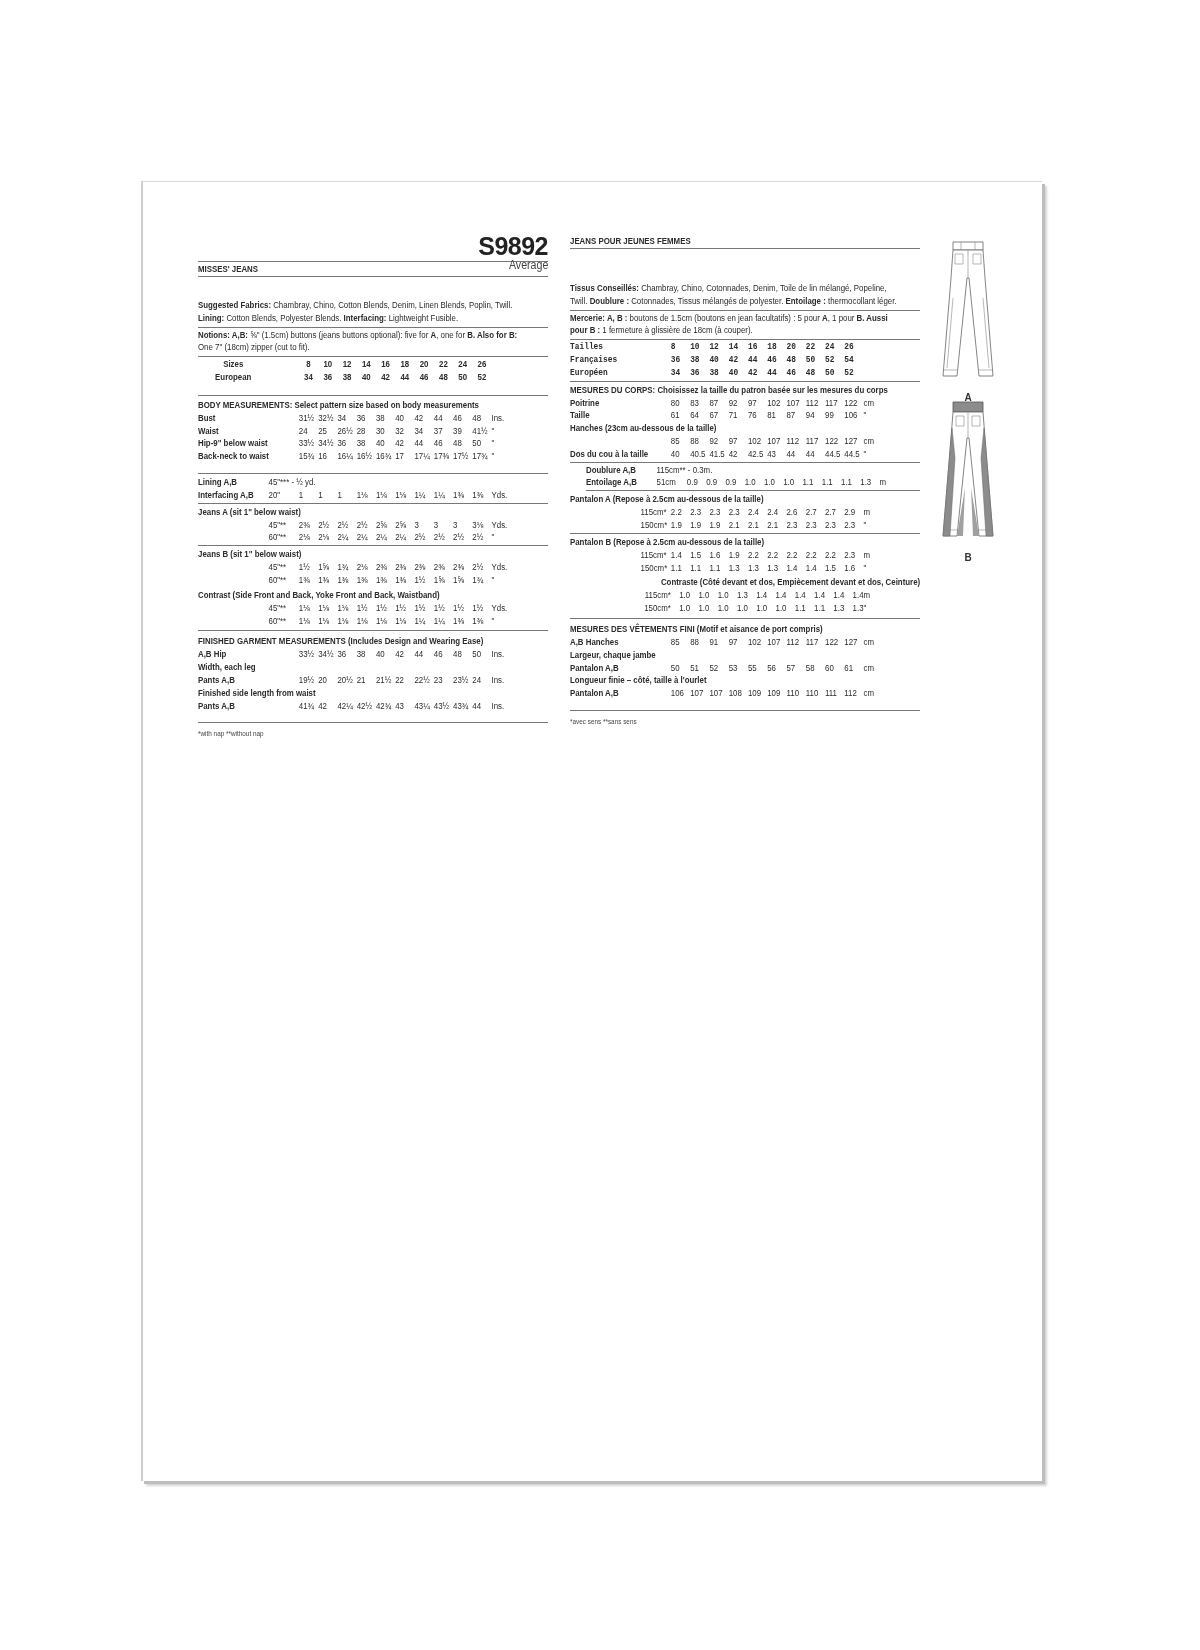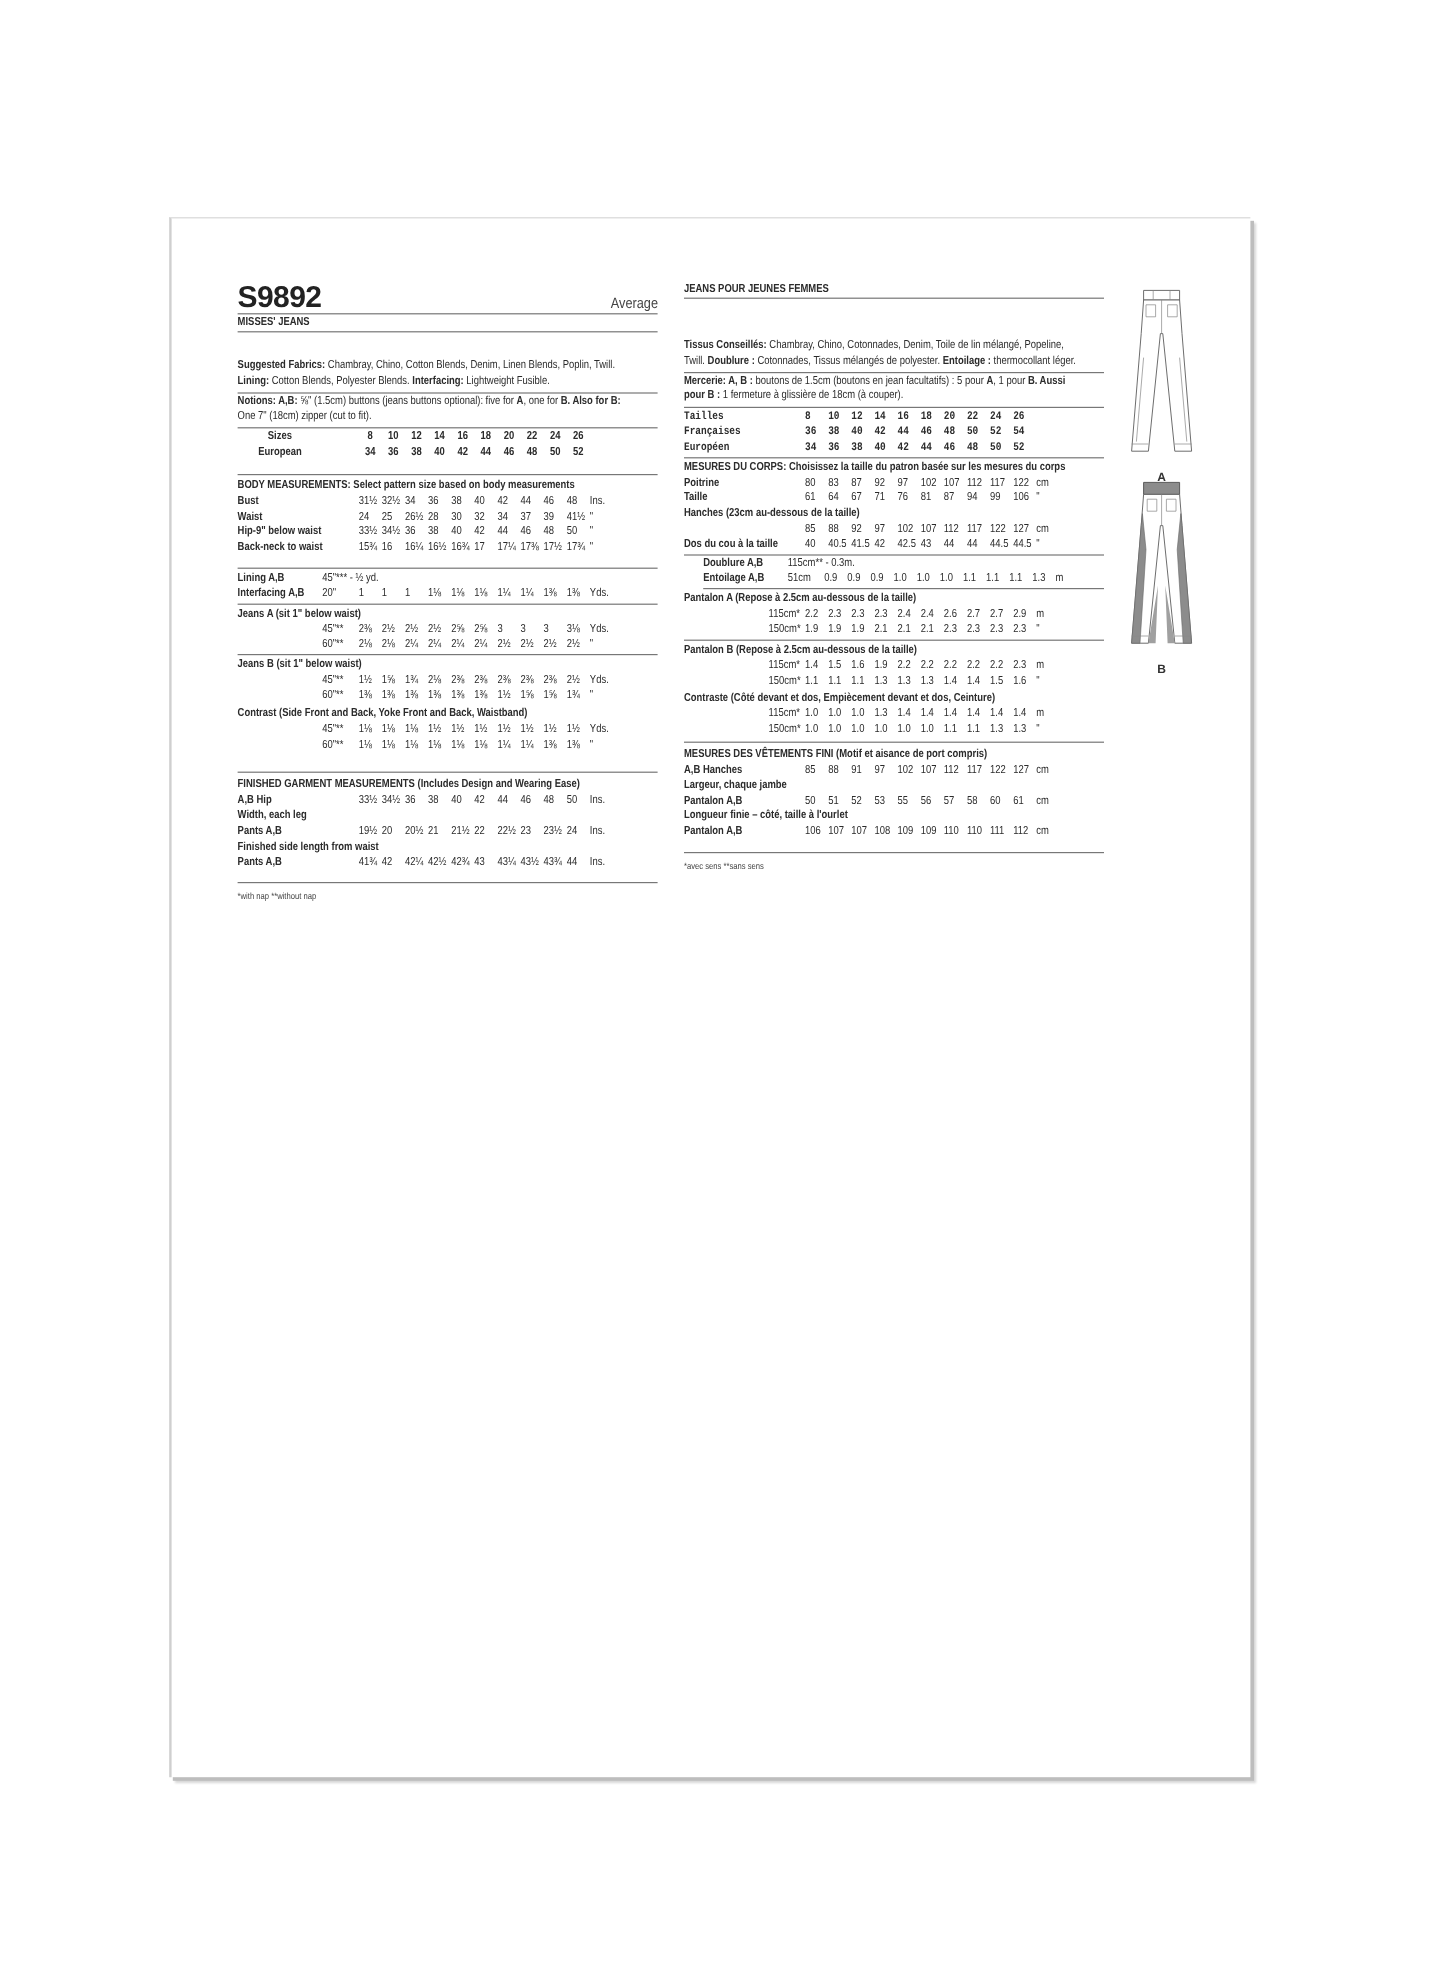--- a/index.html
+++ b/index.html
@@ -5,21 +5,21 @@
   html, body { margin:0; padding:0; background:#ffffff; }
   body { width:1200px; height:1650px; position:relative; overflow:hidden;
          font-family:"Liberation Sans", sans-serif; color:#2b2b2b; }
   .page { position:absolute; left:141px; top:181px; width:899px; height:1299px;
           background:#fff; border-top:1px solid #d8d8d8; border-left:2px solid #cfcfcf;
           box-shadow: 3px 3px 0 #bdbdbd, 5px 5px 2px #d6d6d6; }
   .col { position:absolute; top:52px; font-family:"Liberation Sans", sans-serif; }
   .col-en { left:55px; width:350px; }
   .col-fr { left:427px; width:350px; }
   .head { display:flex; justify-content:space-between; align-items:flex-end;
-          border-bottom:1.5px solid #777; padding-bottom:1px; height:26px; }
+          border-bottom:1.5px solid #777; padding-bottom:1px; height:26px;flex-direction:column; }
   .code { font-family:"Liberation Sans", sans-serif; font-weight:bold; font-size:25px;
           letter-spacing:-0.5px; color:#222; line-height:24px; }
   .level { font-family:"Liberation Sans", sans-serif; font-size:12.5px; color:#444;
            transform:scaleX(0.85); transform-origin:right bottom; white-space:nowrap; }
   .sec { border-bottom:1.2px solid #777; }
   .t { font-size:9.6px; line-height:12.8px; transform:scaleX(0.82); transform-origin:left top;
        width:122%; white-space:nowrap; }
   .b { font-weight:bold; }
   .title { font-weight:bold; font-size:9.6px; line-height:14px; transform:scaleX(0.82);
            transform-origin:left top; width:122%; white-space:nowrap; }
@@ -262,21 +262,21 @@
               <span>1⅜</span>
               <span>1½</span>
               <span>1⅝</span>
               <span>1⅝</span>
               <span>1¾</span>
             </span>
             <span class="unit">"</span>
           </div>
         </div>
     </div>
-    <div class="sec" style="padding:0 0 16px;">
+    <div class="sec" style="padding:0 0 3px;">
       <div class="title">Contrast (Side Front and Back, Yoke Front and Back, Waistband)</div>
       <div>
           <div class="row">
             <span class="lab"></span>
             <span class="pre">45"**</span>
             <span class="cells">
               <span>1⅛</span>
               <span>1⅛</span>
               <span>1⅛</span>
               <span>1½</span>
@@ -603,21 +603,21 @@
               <span>1.3</span>
               <span>1.4</span>
               <span>1.4</span>
               <span>1.5</span>
               <span>1.6</span>
             </span>
             <span class="unit">"</span>
           </div>
         </div>
     </div>
-    <div class="sec" style="padding:0 0 3px;">
+    <div class="sec" style="padding:0 0 3px;text-align:right;">
       <div class="title">Contraste (Côté devant et dos, Empiècement devant et dos, Ceinture)</div>
       <div>
           <div class="row">
             <span class="lab"></span>
             <span class="pre">115cm*</span>
             <span class="cells">
               <span>1.0</span>
               <span>1.0</span>
               <span>1.0</span>
               <span>1.3</span>

